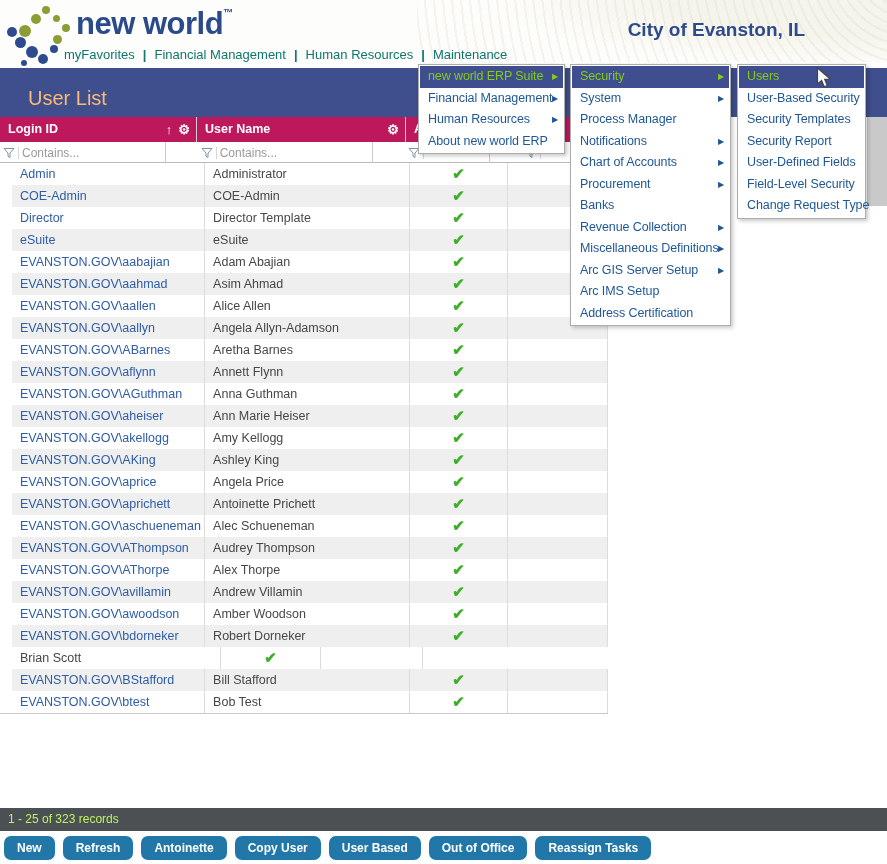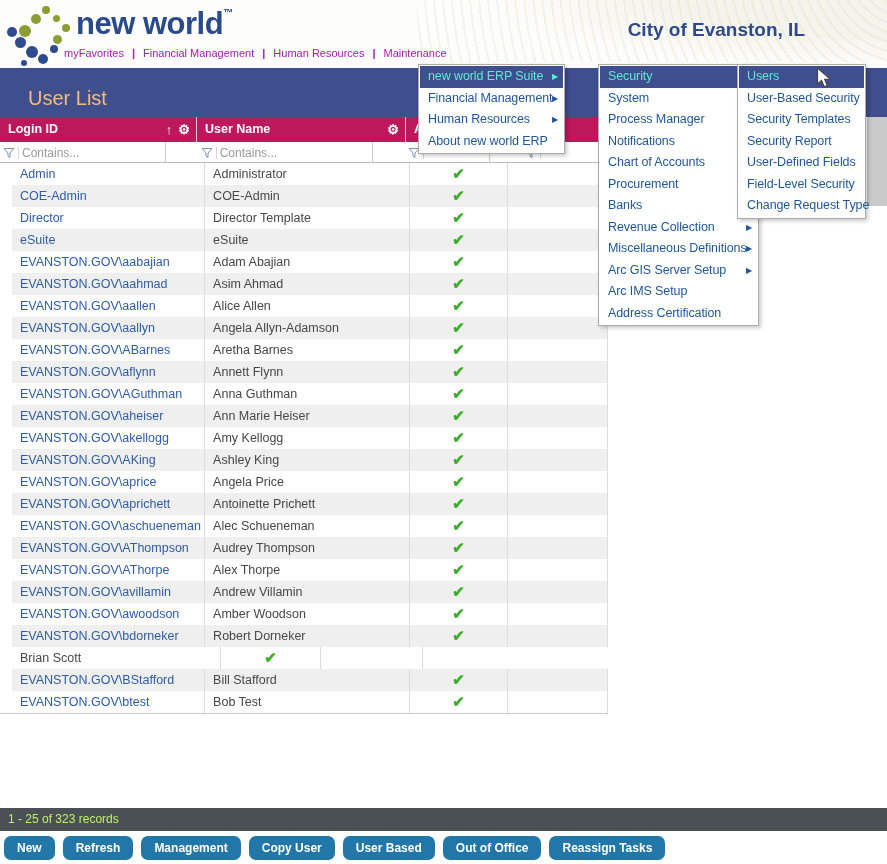--- a/index.html
+++ b/index.html
@@ -17,21 +17,21 @@
   }
   .logo { position:absolute; left:6px; top:2px; height:64px; }
   .dots { position:absolute; left:0; top:2px; width:64px; height:62px; }
   .dot { position:absolute; border-radius:50%; }
   .dot.g { background:#8C9E33; }
   .dot.b { background:#2D4B8E; }
   .logo-text { position:absolute; left:70px; top:4px; font-size:31px; font-weight:bold;
     color:#2B4A8B; letter-spacing:-0.5px; white-space:nowrap; }
   .logo-text sup { font-size:10px; font-weight:bold; vertical-align:18px; }
   .client { position:absolute; top:19px; right:82px; font-size:19px; font-weight:bold; color:#2C4A8C; }
-  .nav { position:absolute; left:62px; top:47px; font-size:11px; color:#a21caf; white-space:nowrap; }
+  .nav { position:absolute; left:62px; top:47px; font-size:13px; color:#0f766e; white-space:nowrap; }
   .nav-item { cursor:pointer; padding:0 2px; }
   .nav-sep { font-weight:bold; padding:0 6px; }
   
   .band { position:absolute; top:68px; left:0; width:887px; height:49px; background:#3F4E8C; }
   .page-title { position:absolute; left:28px; bottom:7px; color:#fdba74; font-size:20px; font-weight:400; }
   
   .thead { position:absolute; top:117px; left:0; width:608px; height:25px; background:#be185d;
     display:flex; color:#fff; font-size:12.5px; font-weight:bold; }
   .th { position:relative; height:25px; line-height:25px; padding-left:8px; border-right:1px solid #CFCFCF; }
   .c1 { width:197px; } .c2 { width:209px; } .c3 { width:100px; } .c4 { width:102px; border-right:1px solid #CFCFCF; }
@@ -53,26 +53,26 @@
   .cell.active { padding-left:0; text-align:center; }
   .login { color:#2E5CA6; cursor:pointer; }
   .name { color:#474747; }
   .check { color:#3FAE2A; font-size:15px; font-weight:bold; }
   
   .vthumb { position:absolute; left:867px; top:117px; width:20px; height:89px; background:#C9C9C9; }
   
   .menu { position:absolute; top:64px; background:#fff; border:1px solid #ACACAC; padding:1px;
     box-shadow:2px 2px 4px rgba(0,0,0,.22); }
   .menu1 { left:418px; width:147px; z-index:10; }
-  .menu2 { left:570px; width:161px; z-index:11;margin-left:28px; }
+  .menu2 { left:570px; width:161px; z-index:11; }
   .menu3 { left:737px; width:129px; z-index:12; }
   .mi { position:relative; height:21.5px; line-height:21.5px; padding:0 8px; font-size:12.5px;
     color:#1F5796; white-space:nowrap; cursor:pointer; letter-spacing:-0.1px; }
   .mi .mi-arrow { position:absolute; right:5px; top:0; font-size:8px; }
-  .mi.hl { background:#3E4E8F; color:#5eead4; }
+  .mi.hl { background:#3E4E8F; color:#84cc16; }
   .cursor { position:absolute; left:816px; top:67px; z-index:50; pointer-events:none; }
   
   .statusbar { position:absolute; top:808px; left:0; width:887px; height:23px; background:#4B5055;
     color:#bef264; font-size:12px; line-height:23px; padding-left:8px; }
   .actions { position:absolute; top:831px; left:0; width:887px; height:33px; background:#fff;
     display:flex; gap:8px; padding:5px 0 0 4px; }
   .act-btn { background:#2177A8; color:#fff; border:none; border-radius:7px; height:24px;
     padding:0 13px; font:bold 12px "Liberation Sans", sans-serif; cursor:pointer; white-space:nowrap; }
 </style>
 </head>
@@ -351,20 +351,20 @@
   <svg class="cursor" width="18" height="24" viewBox="0 0 18 24">
     <path d="M1.5 1 L1.5 17 L5.6 13.4 L8.2 19.8 L11.3 18.5 L8.7 12.3 L14.2 12 Z" fill="#fff" stroke="#444" stroke-width="1.2"></path>
   </svg>
 
   <div class="statusbar">
     <span>1 - 25 of 323 records</span>
   </div>
   <div class="actions">
       <button class="act-btn">New</button>
       <button class="act-btn">Refresh</button>
-      <button class="act-btn">Management</button>
+      <button class="act-btn">Antoinette</button>
       <button class="act-btn">Copy User</button>
       <button class="act-btn">User Based</button>
       <button class="act-btn">Out of Office</button>
       <button class="act-btn">Reassign Tasks</button>
     </div>
 
 </div>
 
 </body></html>

